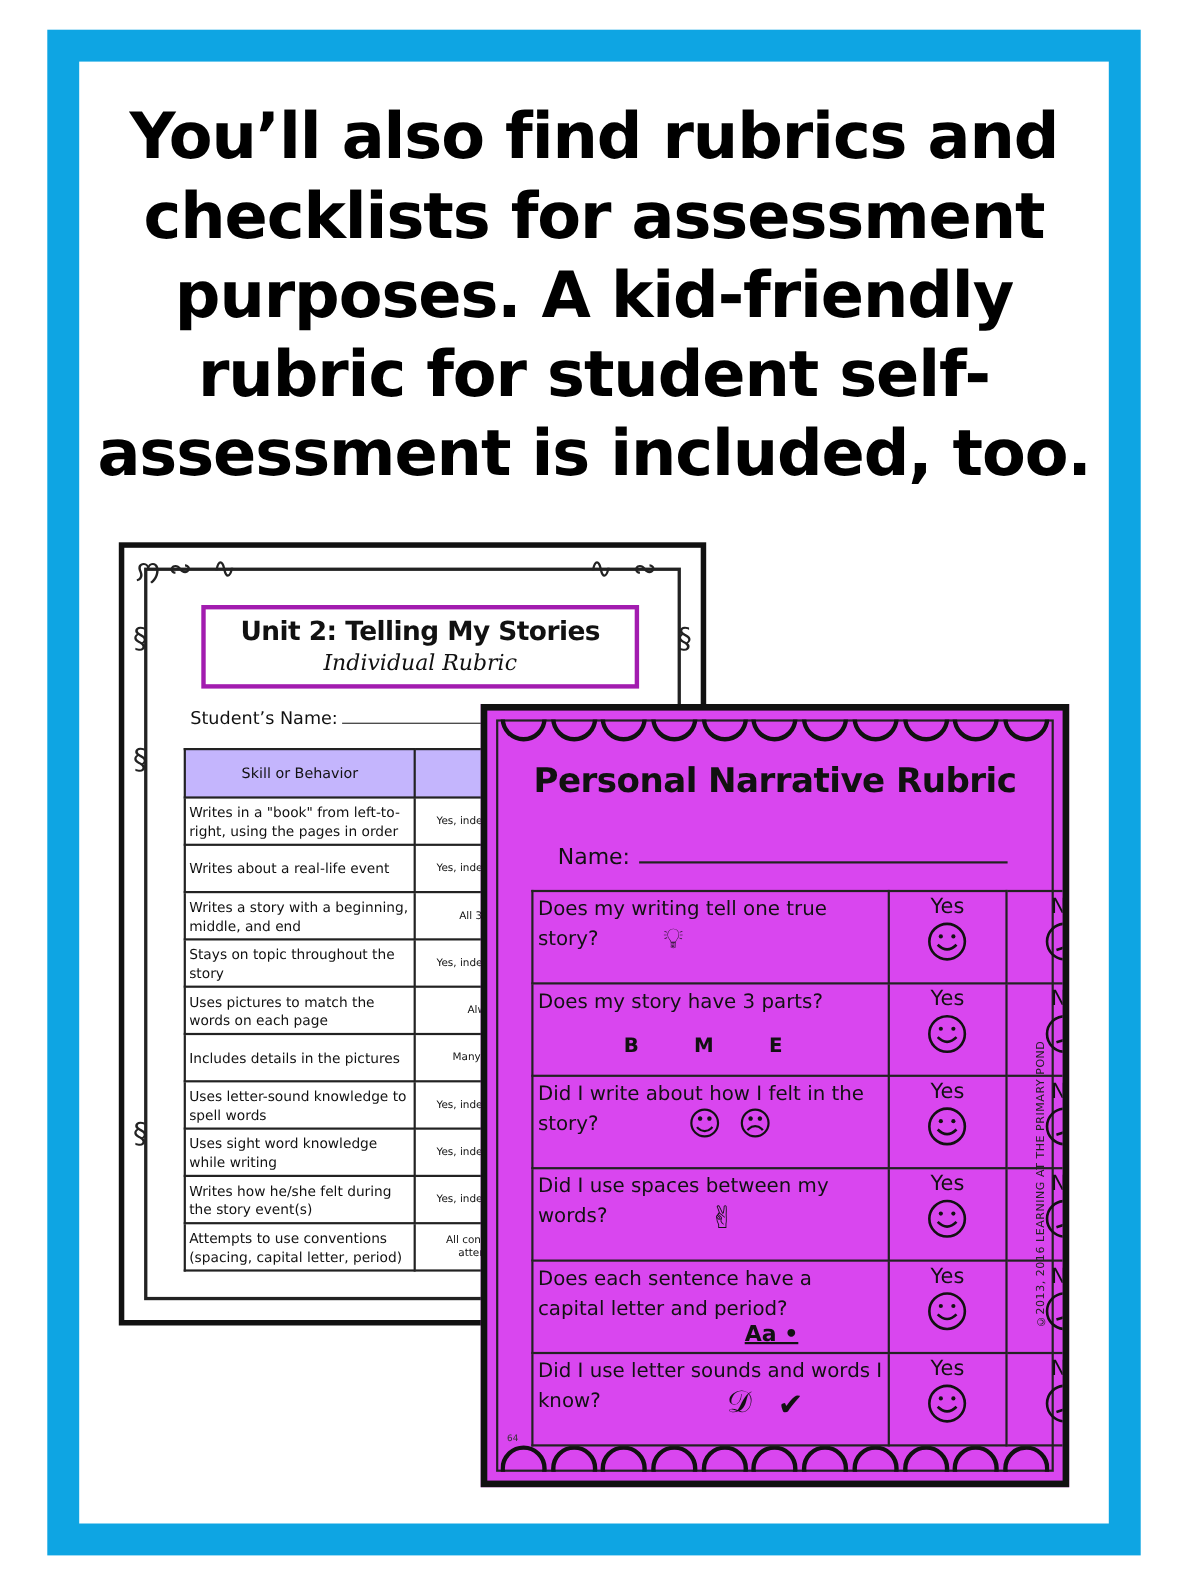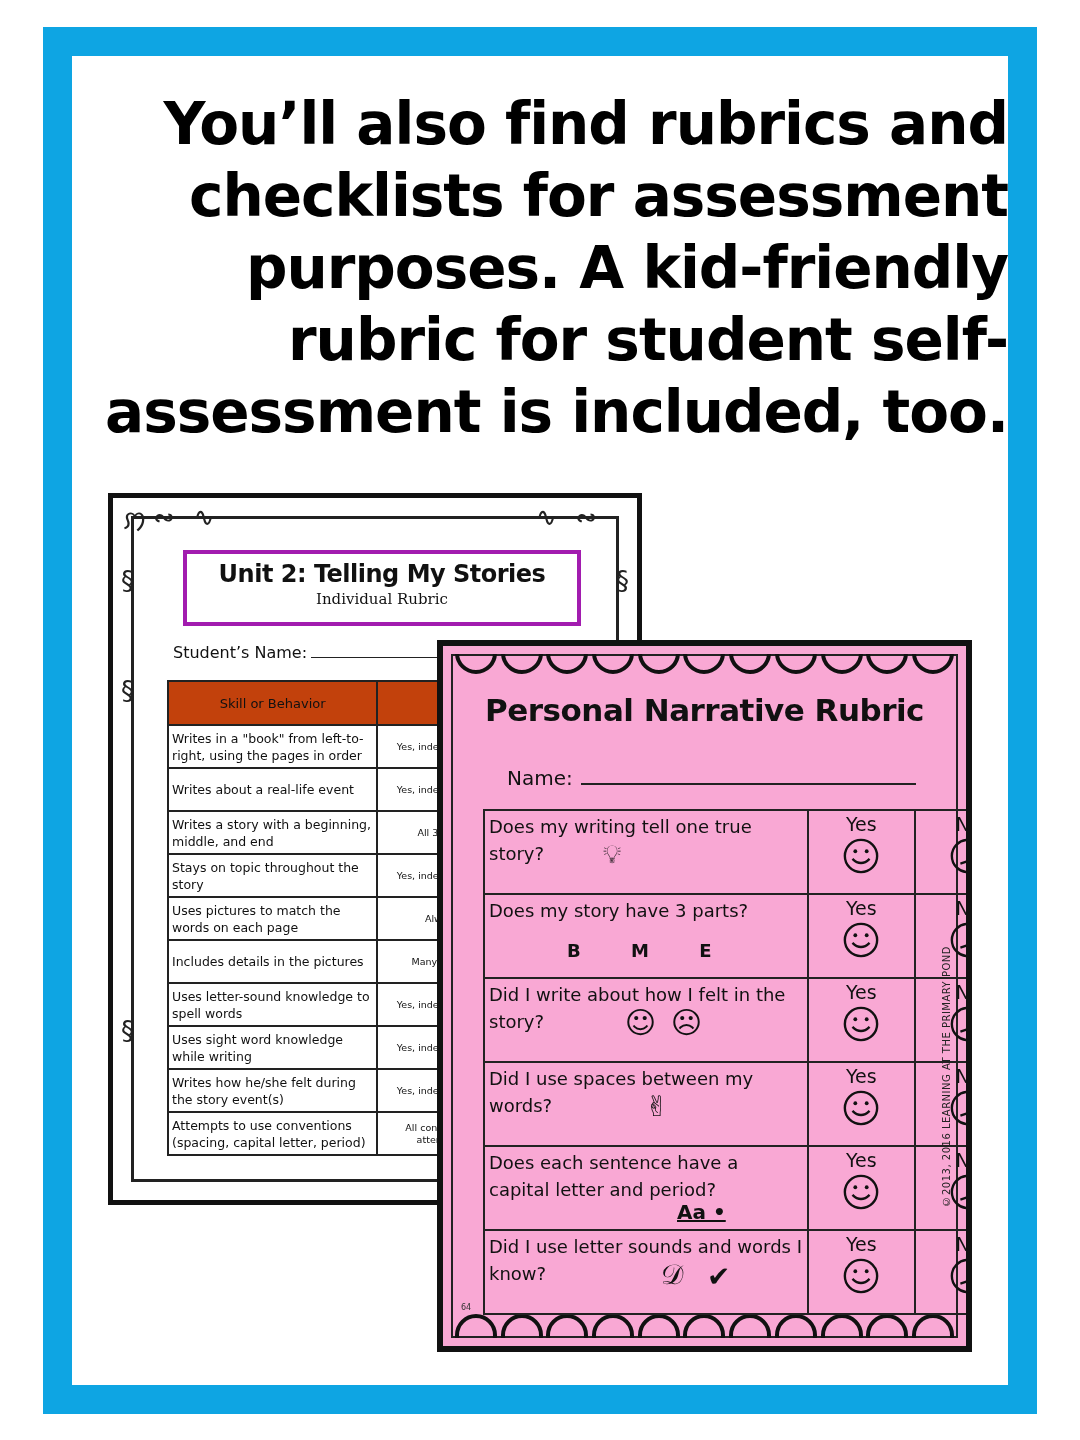--- a/index.html
+++ b/index.html
@@ -1,45 +1,45 @@
 <!DOCTYPE html>
 <html><head>
 <meta charset="utf-8">
 <style>
   html, body { margin: 0; padding: 0; }
   body { width: 1080px; height: 1440px; background: #ffffff; position: relative; overflow: hidden;
          font-family: "DejaVu Sans", sans-serif; color: #111; }
   .frame { position: absolute; left: 43px; top: 27px; width: 994px; height: 1387px;
            box-sizing: border-box; border: 29px solid #0ea5e3; background: #fff; }
-  .headline { position: absolute; left: 72px; top: 88px; width: 936px; text-align: right;
+  .headline { position: absolute; left: 72px; top: 88px; width: 936px; text-align: center;
               font-family: "DejaVu Sans", sans-serif; font-weight: bold; font-size: 58px;
               line-height: 72px; letter-spacing: -1px; color: #000; }
 
   
   .card-left { position: absolute; left: 108px; top: 493px; width: 534px; height: 712px;
                box-sizing: border-box; border: 5px solid #111; background: #fff; overflow: hidden; }
   .card-left .inner-border { position: absolute; left: 18px; top: 18px; right: 18px; bottom: 18px;
                border: 3px solid #222; }
   .swirl { position: absolute; font-size: 26px; color: #222; line-height: 1; }
   .title-box { position: absolute; left: 70px; top: 52px; width: 390px; height: 68px;
                border: 4px solid #a21caf; text-align: center; }
   .title-box .t1 { font-size: 24px; font-weight: bold; margin-top: 6px; letter-spacing: -0.5px; }
-  .title-box .t2 { font-family: "DejaVu Serif", serif; font-size: 15px; margin-top: 2px; }
+  .title-box .t2 { font-family: "DejaVu Serif", serif; font-style: italic; font-size: 20px; margin-top: 2px; }
   .student-name { position: absolute; left: 60px; top: 145px; font-size: 16px; }
   .student-name .line { display: inline-block; width: 200px; border-bottom: 1.5px solid #222; margin-left: 4px; }
   table.rubric-left { position: absolute; left: 54px; top: 182px; border-collapse: collapse; width: 340px; }
   table.rubric-left th, table.rubric-left td { border: 2px solid #222; font-size: 12.5px; padding: 2px 3px;
                vertical-align: middle; }
-  table.rubric-left th { background: #c2410c; font-weight: normal; height: 38px; font-size: 13px; }
+  table.rubric-left th { background: #c4b5fd; font-weight: normal; height: 38px; font-size: 13px; }
   table.rubric-left td.skill { width: 200px; height: 37px; line-height: 17px; }
   table.rubric-left td.score { text-align: center; font-size: 9.5px; line-height: 12px; width: 120px; }
 
   
   .card-right { position: absolute; left: 437px; top: 640px; width: 535px; height: 712px;
-                box-sizing: border-box; border: 6px solid #111; background: #f9a8d4; overflow: hidden; }
+                box-sizing: border-box; border: 6px solid #111; background: #d946ef; overflow: hidden; }
   .card-right .inner-border { position: absolute; left: 8px; top: 8px; right: 8px; bottom: 8px;
                 border: 2px solid #222; }
   .scallop-row { position: absolute; left: 12px; right: 12px; height: 30px; display: flex;
                  justify-content: space-between; overflow: hidden; }
   .scallop-row.top { top: 8px; }
   .scallop-row.bottom { bottom: 8px; }
   .scallop { width: 42px; height: 42px; border: 4px solid #111; border-radius: 50%; box-sizing: border-box;
              flex: none; }
   .scallop-row.top .scallop { margin-top: -22px; }
   .scallop-row.bottom .scallop { margin-top: 6px; }

